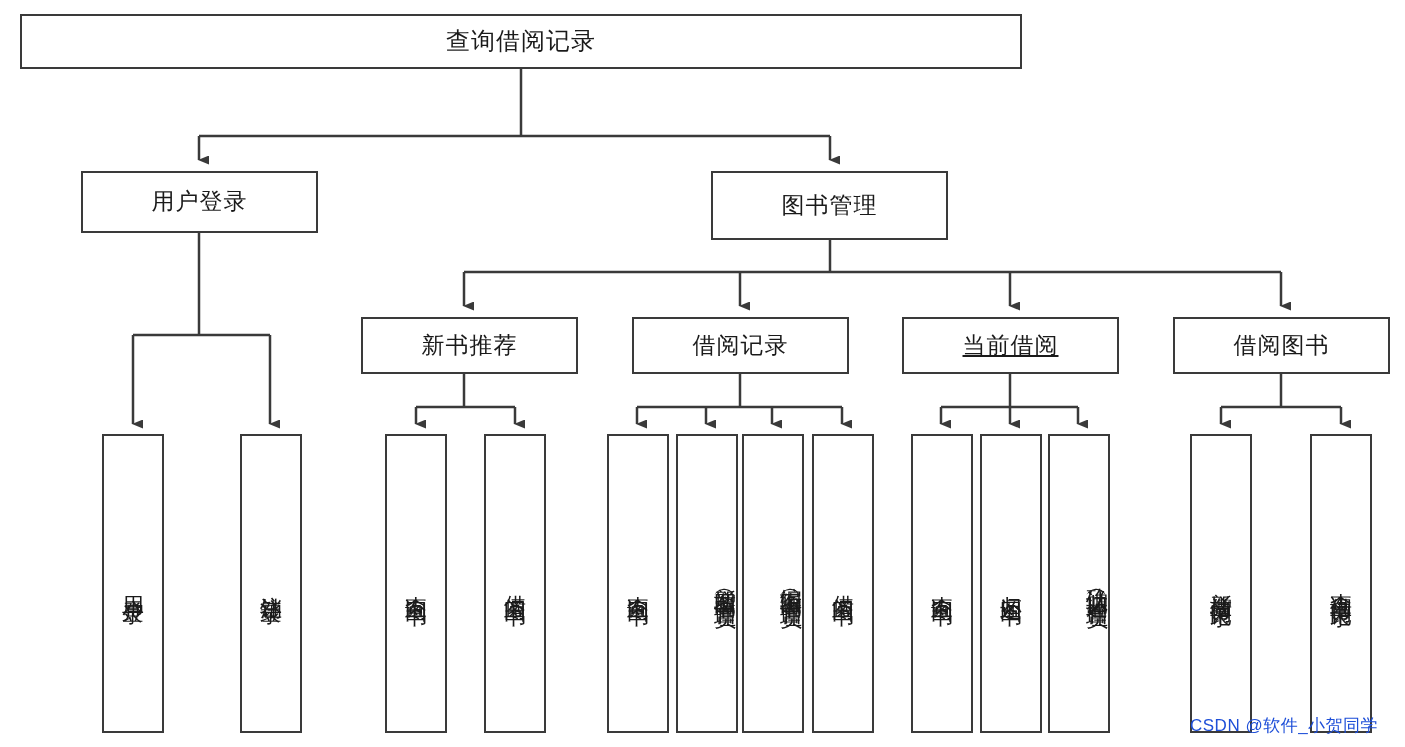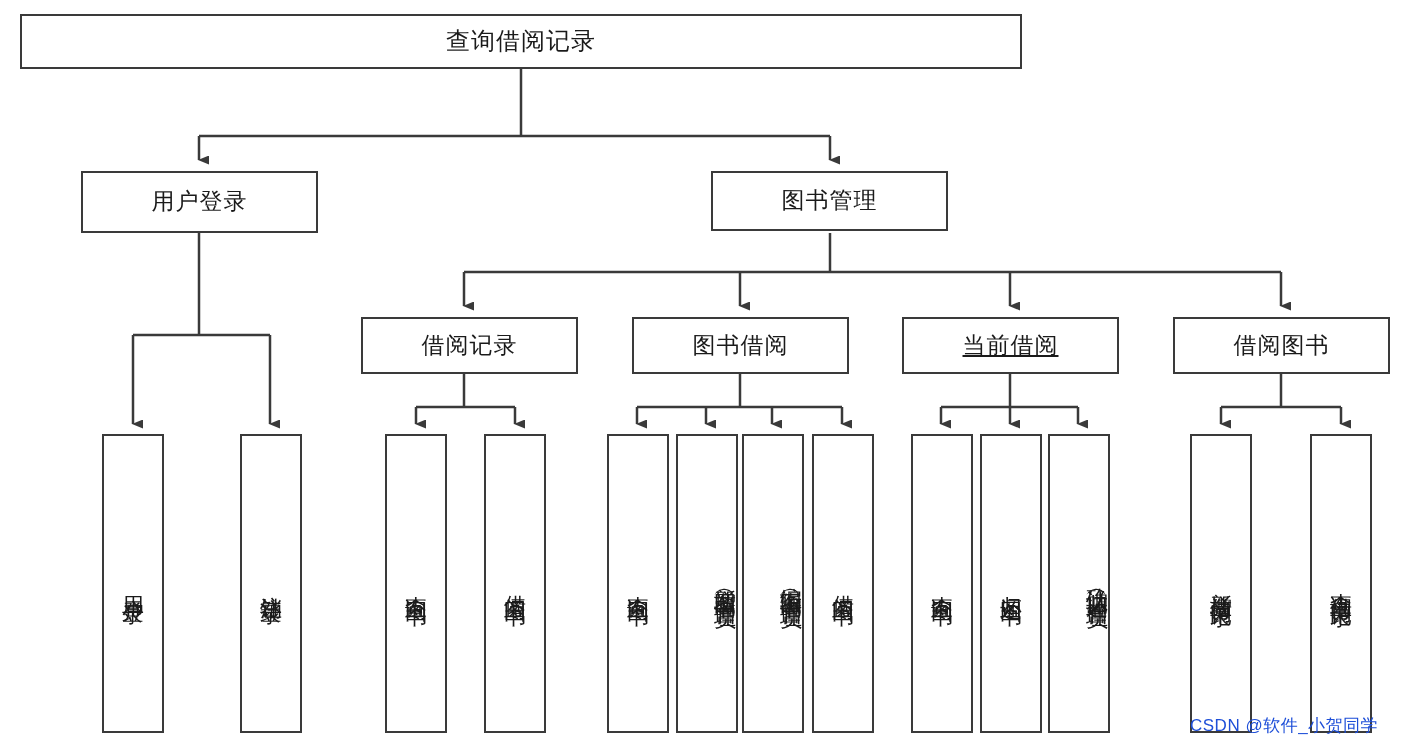--- a/index.html
+++ b/index.html
@@ -119,25 +119,25 @@
       <path d="M1221,407 L1221,424" marker-end="url(#arrow)"></path>
       <path d="M1341,407 L1341,424" marker-end="url(#arrow)"></path>
 
     </g>
   </svg>
 
   <div class="node node-h" id="root-node" style="left:20px; top:14px; width:1002px; height:55px;">查询借阅记录</div>
 
   <div class="node node-h" style="left:81px; top:171px; width:237px; height:62px;">用户登录</div>
 
-  <div class="node node-h" style="left:711px; top:171px; width:237px; height:60px;text-align:right;">图书管理</div>
+  <div class="node node-h" style="left:711px; top:171px; width:237px; height:69px;text-align:right;">图书管理</div>
 
-  <div class="node node-h" style="left:361px; top:317px; width:217px; height:57px;">借阅记录</div>
+  <div class="node node-h" style="left:361px; top:317px; width:217px; height:57px;">新书推荐</div>
 
-  <div class="node node-h" style="left:632px; top:317px; width:217px; height:57px;">图书借阅</div>
+  <div class="node node-h" style="left:632px; top:317px; width:217px; height:57px;">借阅记录</div>
 
   <div class="node node-h" style="left:902px; top:317px; width:217px; height:57px;text-decoration:underline;">当前借阅</div>
 
   <div class="node node-h" style="left:1173px; top:317px; width:217px; height:57px;">借阅图书</div>
 
   <div class="node node-v" style="left:102px; top:434px; width:62px; height:299px;">用户登录</div>
 
   <div class="node node-v" style="left:240px; top:434px; width:62px; height:299px;">注销登录</div>
 
   <div class="node node-v" style="left:385px; top:434px; width:62px; height:299px;">查询图书</div>

